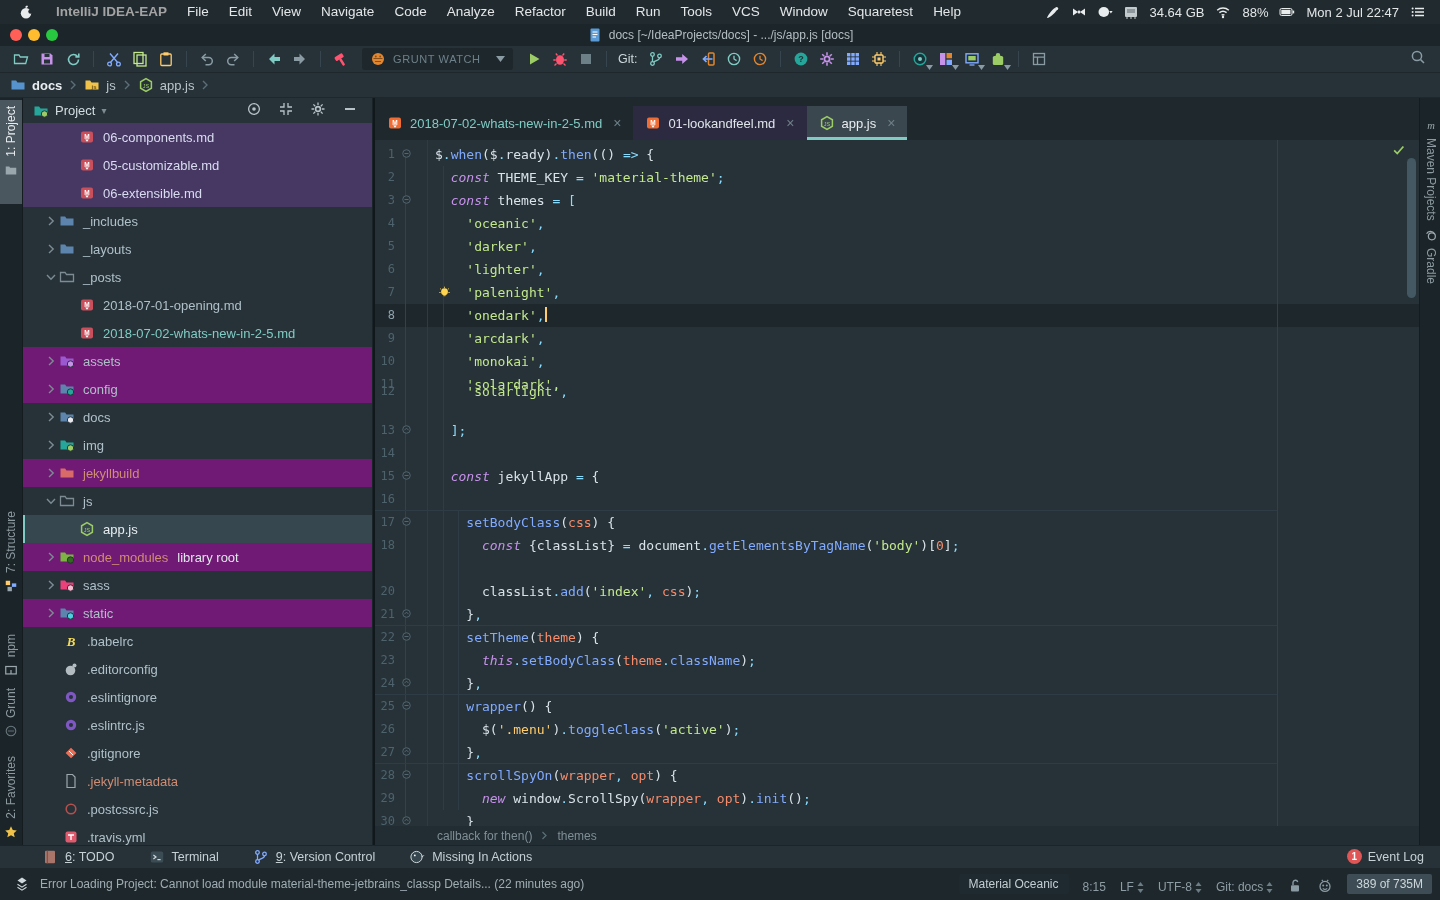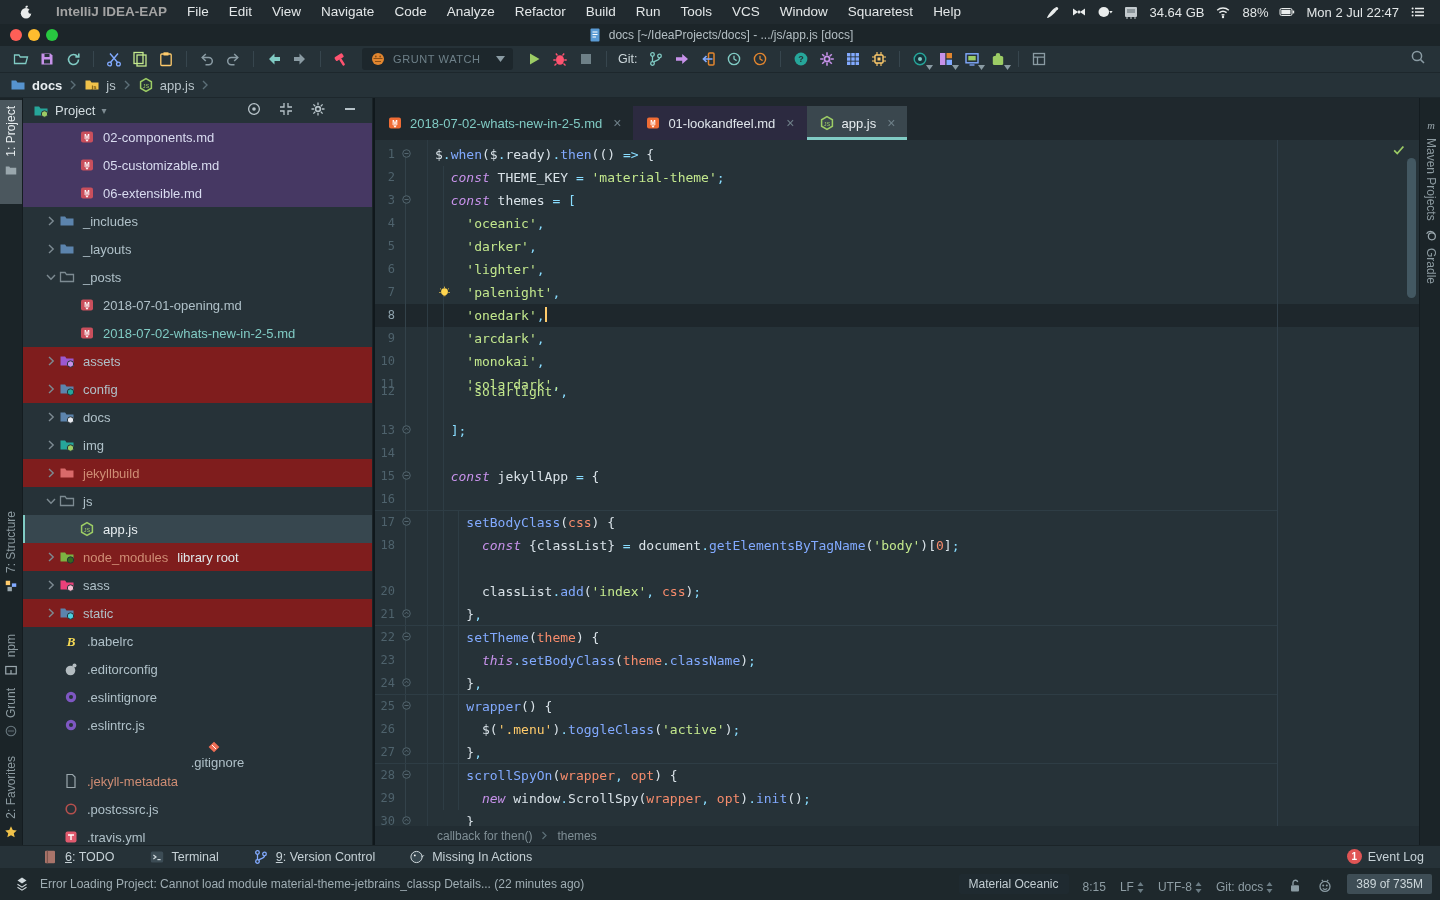--- a/index.html
+++ b/index.html
@@ -51,21 +51,21 @@
 
   
   #project{left:23px;top:98px;width:349px;height:747px;background:#263238;overflow:hidden;border-right:1px solid #1a2327;}
   #project-header{height:25px;display:flex;align-items:center;gap:6px;padding-left:10px;font-size:13px;color:#d3dde1;}
   #project-header .hdr-icons{margin-left:auto;display:flex;align-items:center;gap:16px;padding-right:14px;}
   #tree{position:absolute;left:0;top:25px;right:0;bottom:0;}
   .row{height:28px;display:flex;align-items:center;font-size:13px;color:#afc0c8;white-space:nowrap;position:relative;}
   .row .chev{width:16px;display:flex;justify-content:center;flex:none;}
   .row .ticon{width:16px;height:16px;flex:none;margin-right:8px;}
   .row.sel{background:#463863;color:#d9dcf0;}
-  .row.stripe{background:#7f1d1d;}
+  .row.stripe{background:#701a75;}
   .row.activerow{background:#37474f;color:#e8eef1;}
   .row.activerow::before{content:"";position:absolute;left:0;top:0;bottom:0;width:2px;background:#80cbc4;}
   .row .suffix{margin-left:9px;color:#dfe7ea;}
   .row.c-teal{color:#80cbc4;}
   .row.c-salmon{color:#cf8d74;}
 
   
   #editor{left:375px;top:98px;width:1044px;height:747px;background:#263238;}
   #tabbar{position:absolute;left:0;top:0;right:0;height:42px;background:#1f282d;display:flex;align-items:flex-end;}
   .tab{height:34px;display:flex;align-items:center;gap:7px;padding:0 12px;font-size:13px;color:#b9c5cb;position:relative;}
@@ -651,21 +651,21 @@
   </div>
   <div id="tree">
       <div class="row sel" style="padding-left: 56px;">
         <span class="ticon">
           <svg width="16" height="16" viewBox="0 0 16 16" xmlns="http://www.w3.org/2000/svg">
             <rect x="2" y="2.5" width="12" height="11" rx="2" fill="#c94f5c"></rect>
             <text x="8" y="9.5" font-size="6.5" font-weight="bold" fill="#fff" text-anchor="middle" font-family="Liberation Sans">M</text>
             <path d="M6.2 10.5h3.6L8 12.8z" fill="#fff"></path>
           </svg>
         </span>
-        <span>02-components.md</span>
+        <span>06-components.md</span>
       </div>
       <div class="row sel" style="padding-left: 56px;">
         <span class="ticon">
           <svg width="16" height="16" viewBox="0 0 16 16" xmlns="http://www.w3.org/2000/svg">
             <rect x="2" y="2.5" width="12" height="11" rx="2" fill="#c94f5c"></rect>
             <text x="8" y="9.5" font-size="6.5" font-weight="bold" fill="#fff" text-anchor="middle" font-family="Liberation Sans">M</text>
             <path d="M6.2 10.5h3.6L8 12.8z" fill="#fff"></path>
           </svg>
         </span>
         <span>05-customizable.md</span>
@@ -901,21 +901,21 @@
       </div>
       <div class="row" style="padding-left: 40px;">
         <span class="ticon">
           <svg width="16" height="16" viewBox="0 0 16 16" xmlns="http://www.w3.org/2000/svg">
             <circle cx="8" cy="8" r="5.2" fill="#7e57c2"></circle>
             <circle cx="8" cy="8" r="2" fill="#263238"></circle>
           </svg>
         </span>
         <span>.eslintrc.js</span>
       </div>
-      <div class="row" style="padding-left: 40px; flex-direction: column;">
+      <div class="row" style="padding-left: 40px;">
         <span class="ticon">
           <svg width="16" height="16" viewBox="0 0 16 16" xmlns="http://www.w3.org/2000/svg">
             <rect x="4.2" y="4.2" width="7.6" height="7.6" fill="#ee6e55" transform="rotate(45 8 8)"></rect>
             <path d="M6 6l4 4" stroke="#fff" stroke-width="1"></path>
           </svg>
         </span>
         <span>.gitignore</span>
       </div>
       <div class="row c-salmon" style="padding-left: 40px;">
         <span class="ticon">

